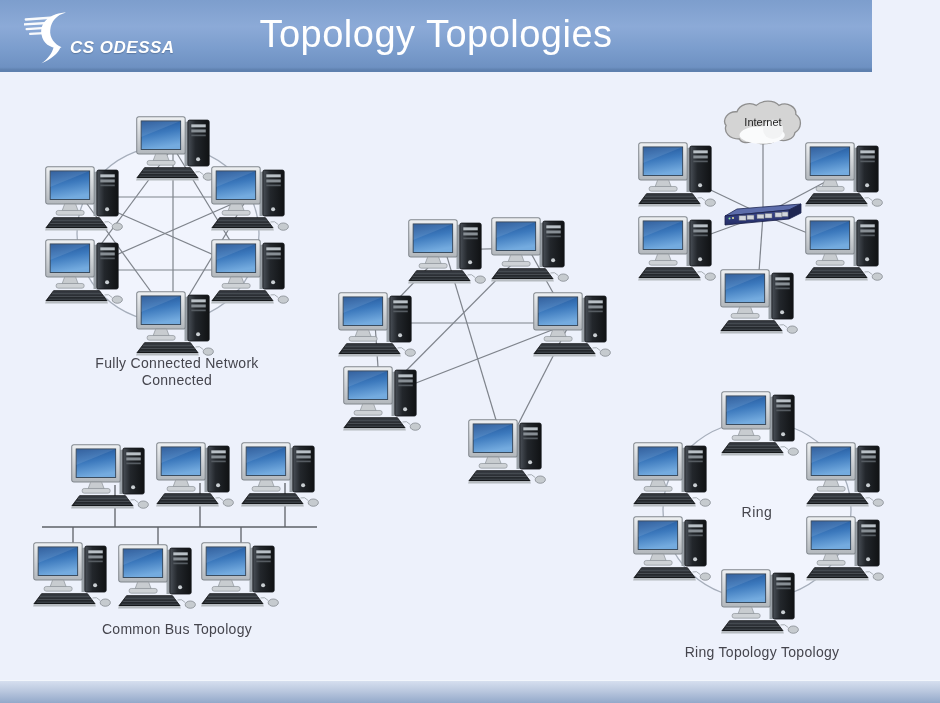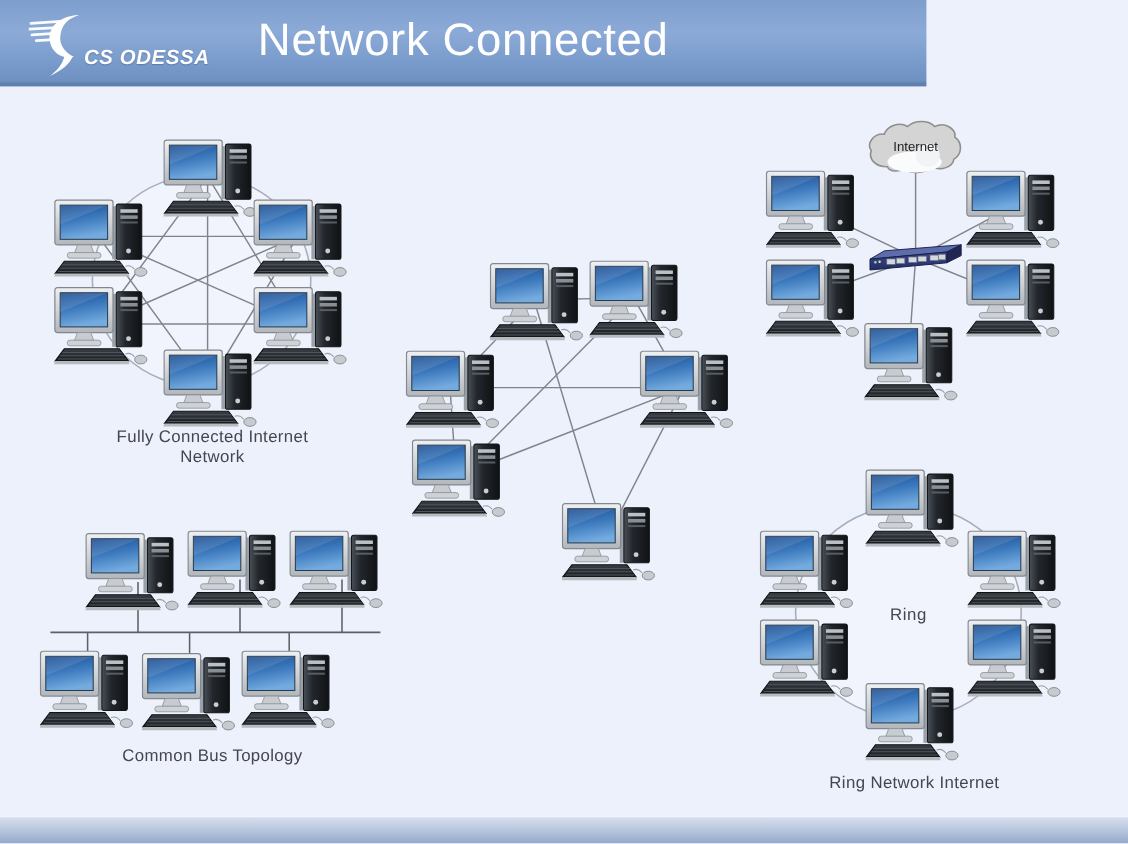--- a/index.html
+++ b/index.html
@@ -1,21 +1,21 @@
 <!DOCTYPE html>
 <html><head>
 <meta charset="utf-8">
 <style>
   html,body { margin:0; padding:0; background:#ffffff; }
   .page {
     position:relative; width:940px; height:703px; overflow:hidden;
     background:#edf1fb; font-family:"Liberation Sans", sans-serif;
   }
   .header {
-    position:absolute; left:0; top:0; width:772px; height:70px;
+    position:absolute; left:0; top:0; width:872px; height:70px;
     background:linear-gradient(180deg,#7d9ecd 0%,#8caad7 38%,#7b9dcd 70%,#6e91c2 96%,#5e80ae 100%);
     border-bottom:2px solid #5e80ae;
   }
   .logo { position:absolute; left:24px; top:4px; display:flex; align-items:flex-end; height:62px; }
   .brand {
     color:#ffffff; font-style:italic; font-weight:bold; font-size:17px;
     letter-spacing:0.5px; margin-left:-10px; margin-bottom:8px;
     text-shadow:0 1px 1px rgba(40,60,90,0.35);
   }
   .title {
@@ -105,21 +105,21 @@
           <line x1="2" y1="13" x2="30" y2="11"></line>
           <line x1="0" y1="18.5" x2="27" y2="17"></line>
           <line x1="3" y1="24" x2="25" y2="22.5"></line>
           <line x1="7" y1="29.5" x2="23" y2="28.5"></line>
         </g>
         <path d="M46,5 C27,7 18,18 20,30 C22,42 33,47 43,45 C35,41 29,34 30,25 C31,15 37,8 48,5 Z" fill="#ffffff"></path>
         <path d="M34,44 C32,52 27,58 20,63 C31,58 39,52 42,44 Z" fill="#ffffff"></path>
       </svg>
       <div class="brand">CS ODESSA</div>
     </div>
-    <div class="title">Network Connected</div>
+    <div class="title">Topology Topologies</div>
   </div>
 
   <div class="canvas">
 
     <svg class="topo" style="left:20px; top:23px;" width="320" height="290">
       <ellipse class="net-circle" cx="148" cy="139" rx="91" ry="88"></ellipse>
       <g>
         <line class="link" x1="153" y1="52" x2="228" y2="175"></line>
         <line class="link" x1="153" y1="52" x2="153" y2="227"></line>
         <line class="link" x1="153" y1="52" x2="62" y2="175"></line>
@@ -131,22 +131,22 @@
         <line class="link" x1="153" y1="227" x2="62" y2="102"></line>
       </g>
       <use href="#pc" x="116" y="20" width="80" height="68"></use>
       <use href="#pc" x="191" y="70" width="80" height="68"></use>
       <use href="#pc" x="191" y="143" width="80" height="68"></use>
       <use href="#pc" x="116" y="195" width="80" height="68"></use>
       <use href="#pc" x="25" y="143" width="80" height="68"></use>
       <use href="#pc" x="25" y="70" width="80" height="68"></use>
     </svg>
     <div class="diagram-label" style="left:47px; top:283px;">
-      <div>Fully Connected Internet</div>
-      <div>Network</div>
+      <div>Fully Connected Network</div>
+      <div>Connected</div>
     </div>
 
     <svg class="topo" style="left:330px; top:140px;" width="300" height="276">
       <g>
         <line class="link" x1="115" y1="38" x2="198" y2="36"></line>
         <line class="link" x1="115" y1="38" x2="45" y2="111"></line>
         <line class="link" x1="115" y1="38" x2="175" y2="238"></line>
         <line class="link" x1="198" y1="36" x2="240" y2="111"></line>
         <line class="link" x1="198" y1="36" x2="50" y2="185"></line>
         <line class="link" x1="45" y1="111" x2="240" y2="111"></line>
@@ -221,18 +221,18 @@
     <svg class="topo" style="left:630px; top:318px;" width="260" height="248">
       <ellipse class="net-circle" cx="127" cy="120" rx="94" ry="89"></ellipse>
       <text class="svg-label" x="127" y="127" text-anchor="middle" font-size="14" letter-spacing="0.5" fill="#45454d">Ring</text>
       <use href="#pc" x="91" y="0" width="80" height="68"></use>
       <use href="#pc" x="176" y="51" width="80" height="68"></use>
       <use href="#pc" x="176" y="125" width="80" height="68"></use>
       <use href="#pc" x="91" y="178" width="80" height="68"></use>
       <use href="#pc" x="3" y="125" width="80" height="68"></use>
       <use href="#pc" x="3" y="51" width="80" height="68"></use>
     </svg>
-    <div class="diagram-label" style="left:632px; top:572px;">Ring Network Internet</div>
+    <div class="diagram-label" style="left:632px; top:572px;">Ring Topology Topology</div>
 
   </div>
 
   <div class="footer"></div>
 </div>
 
 </body></html>

